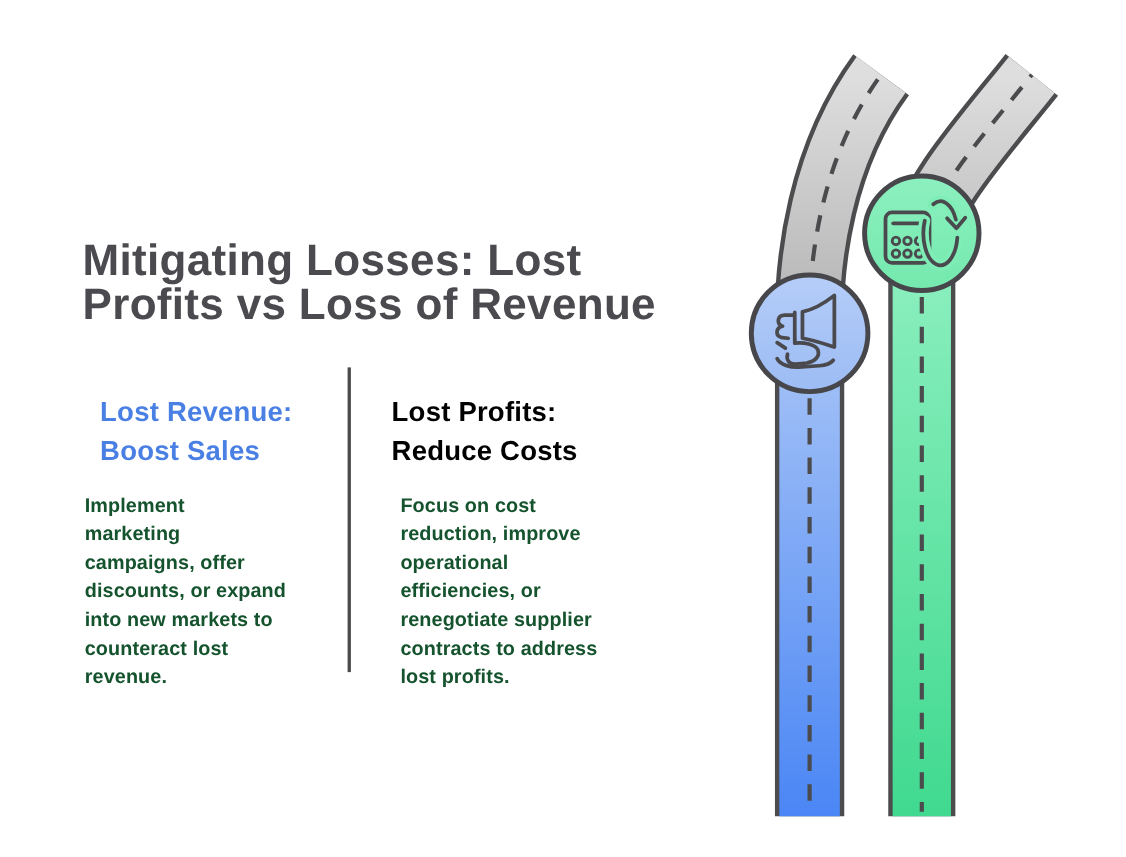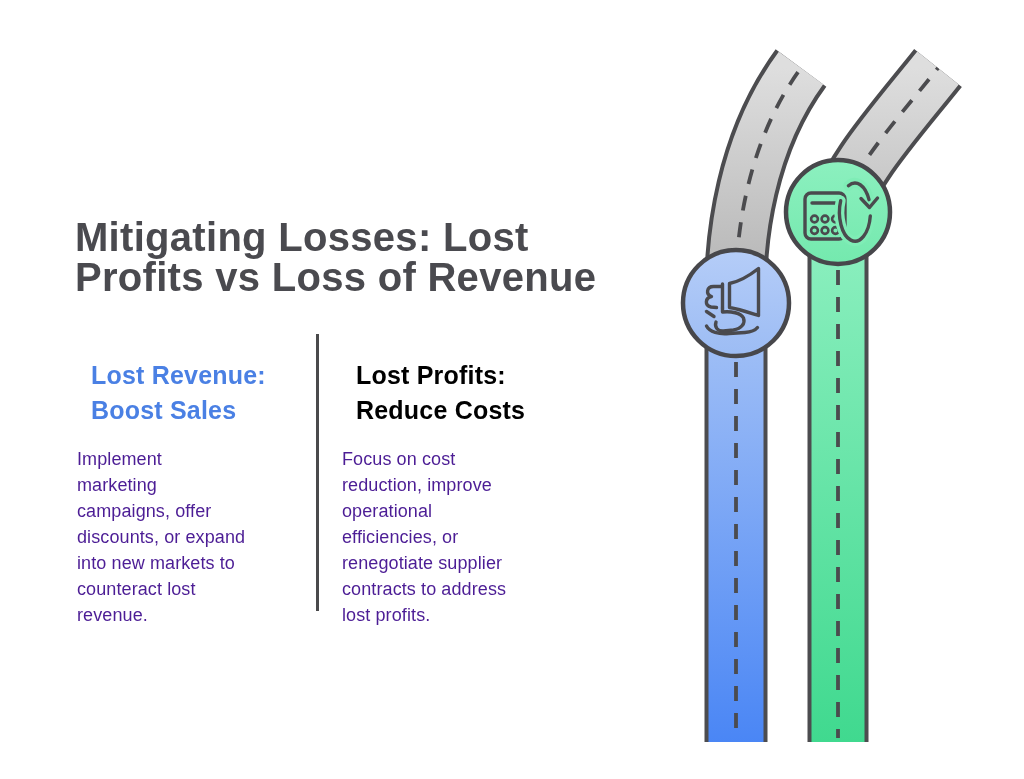--- a/index.html
+++ b/index.html
@@ -14,25 +14,25 @@
     color:#4A4A4F;
   }
   .col-heading{
     position:absolute;top:337px;width:230px;
     font-size:25px;line-height:35px;font-weight:bold;letter-spacing:.2px;
   }
   .heading--blue{left:75px;color:#4A80E4;margin-left:16px;}
   .heading--green{left:356px;color:#000000;}
   .col-body{
     position:absolute;top:428px;width:230px;
-    font-size:18px;line-height:26px;font-weight:400;letter-spacing:.1px;
-    color:#4c1d95;
+    font-size:18px;line-height:26px;font-weight:700;letter-spacing:.1px;
+    color:#14532d;
   }
   .body--left{left:77px;}
-  .body--right{left:342px;}
+  .body--right{left:364px;}
   .divider{
     position:absolute;left:316px;top:334px;width:3px;height:277px;
     background:#4A4A4C;
   }
   .roads-svg{position:absolute;left:0;top:0;}
 </style>
 </head>
 <body>
 
 <div class="canvas">

